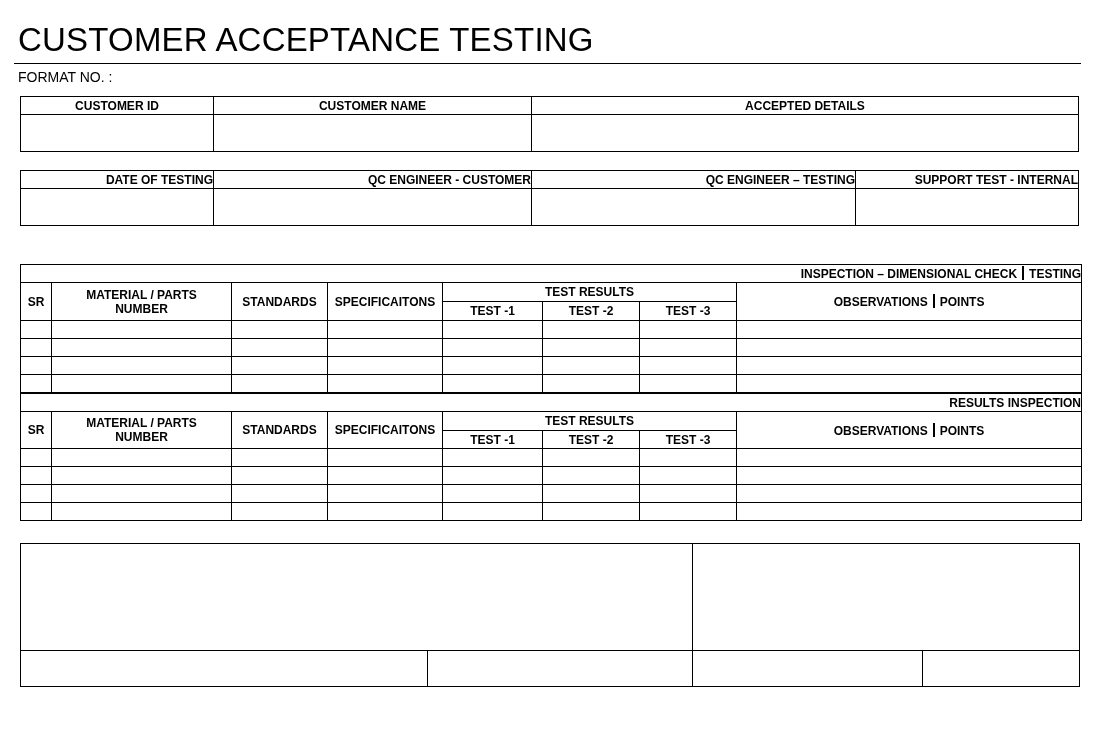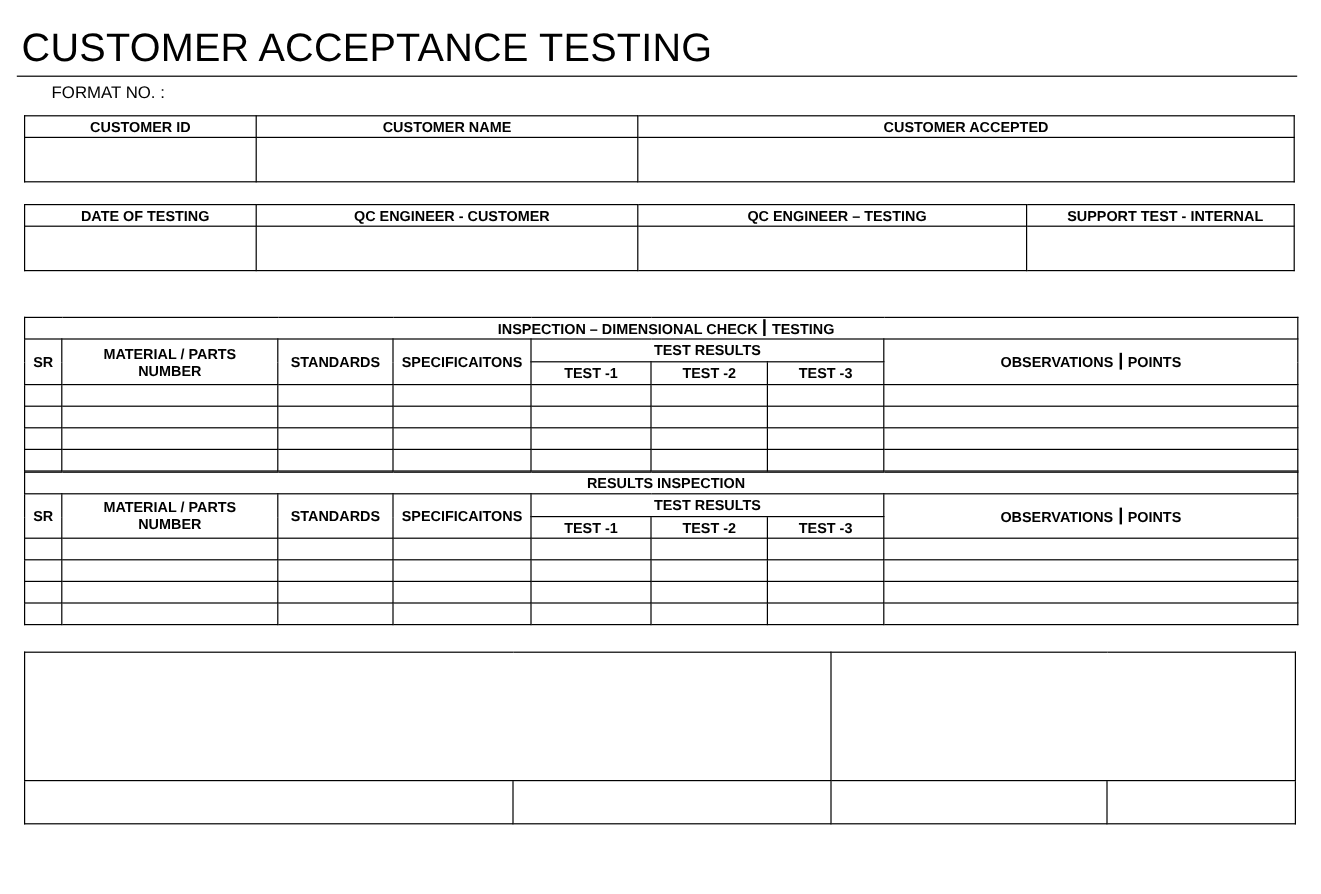--- a/index.html
+++ b/index.html
@@ -1,47 +1,47 @@
 <!DOCTYPE html>
 <html><head>
 <meta charset="utf-8">
 <style>
   html, body { margin: 0; padding: 0; background: #ffffff; }
   body { width: 1101px; height: 745px; position: relative; overflow: hidden;
          font-family: "Liberation Sans", "DejaVu Sans", sans-serif; color: #000; }
   .title { position: absolute; left: 18px; top: 20px; font-size: 33px; font-weight: normal;
            letter-spacing: 0.2px; line-height: 40px; }
   .rule { position: absolute; left: 14px; top: 63px; width: 1067px; height: 0; border-top: 1.5px solid #000; }
-  .format { position: absolute; left: 18px; top: 68px; font-size: 14px; line-height: 18px; margin-left: 25px; }
+  .format { position: absolute; left: 18px; top: 68px; font-size: 14px; line-height: 18px; }
   table { position: absolute; border-collapse: collapse; table-layout: fixed; }
   td { border: 1px solid #000; padding: 0; font-size: 12px; font-weight: bold; line-height: 14px;
        overflow: hidden; }
   td.c { text-align: center; }
-  td.l { text-align: center; padding-left: 8px; }
+  td.l { text-align: right; padding-left: 8px; }
   .sep { display: inline-block; width: 2px; height: 14px; background: #000; vertical-align: -2px; margin: 0 5px; }
   td.blank { font-weight: normal; }
 </style>
 </head>
 <body>
 
 <div class="title">CUSTOMER ACCEPTANCE TESTING</div>
 <div class="rule"></div>
 <div class="format">FORMAT NO. :</div>
 
 <table style="left:20px; top:96px; width:1058px;padding-left:20px;">
   <colgroup>
       <col style="width:193px">
       <col style="width:318px">
       <col style="width:547px">
     </colgroup>
   <tbody>
       <tr style="height:18px">
     <td class="c">CUSTOMER ID</td>
     <td class="c">CUSTOMER NAME</td>
-    <td class="c">CUSTOMER ACCEPTED</td>
+    <td class="c">ACCEPTED DETAILS</td>
   </tr>
   <tr style="height:37px">
     <td class="blank"></td>
     <td class="blank"></td>
     <td class="blank"></td>
   </tr>
 </tbody>
   </table>
 
 <table style="left:20px; top:170px; width:1058px;">

